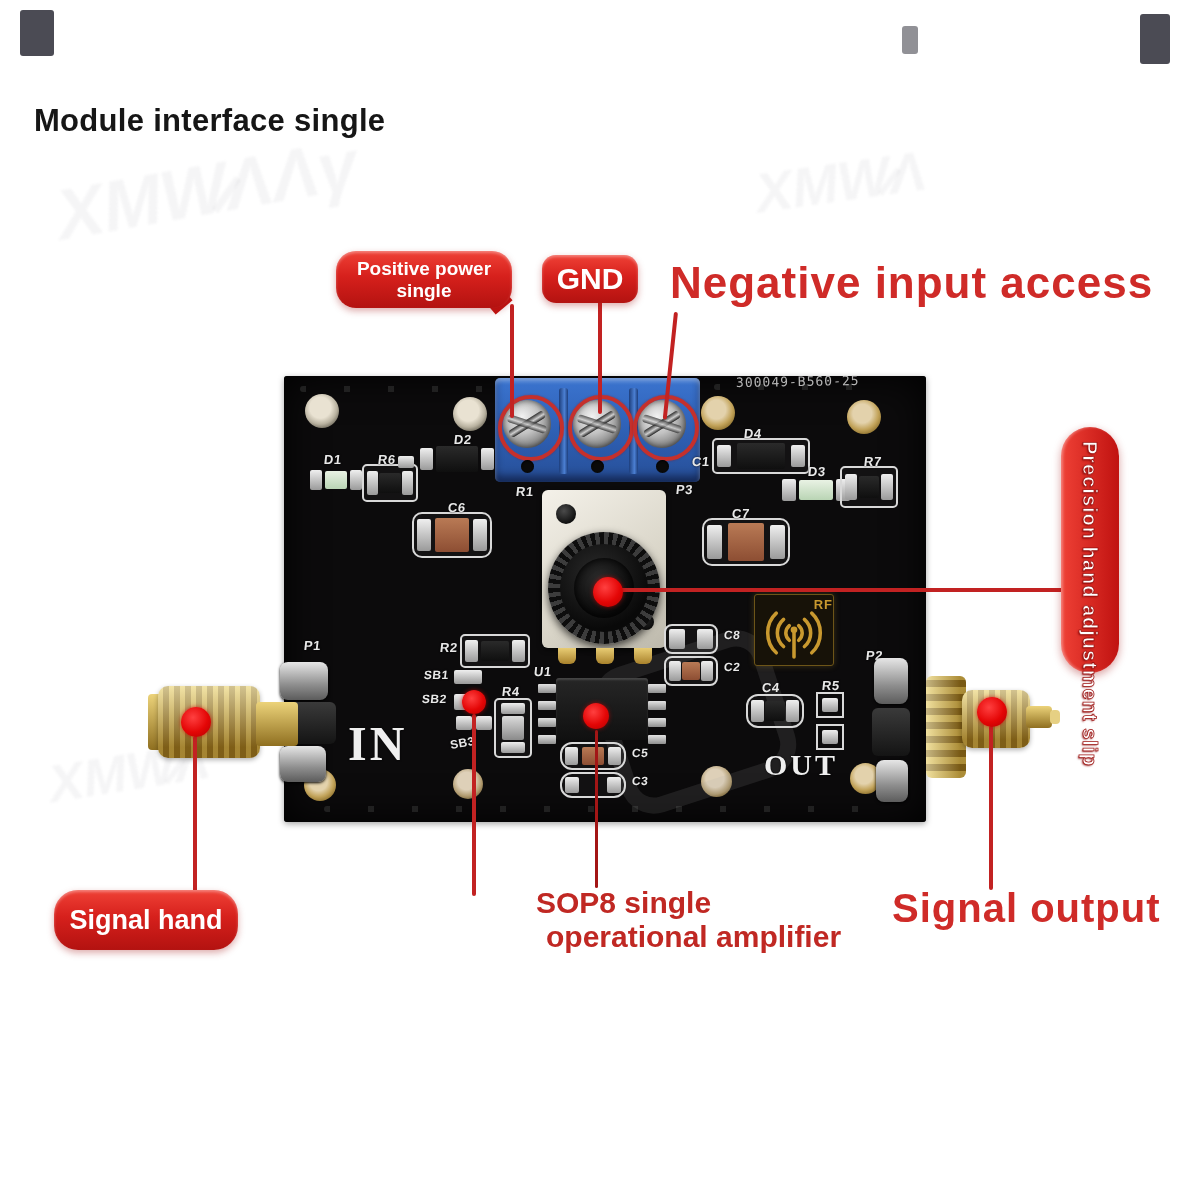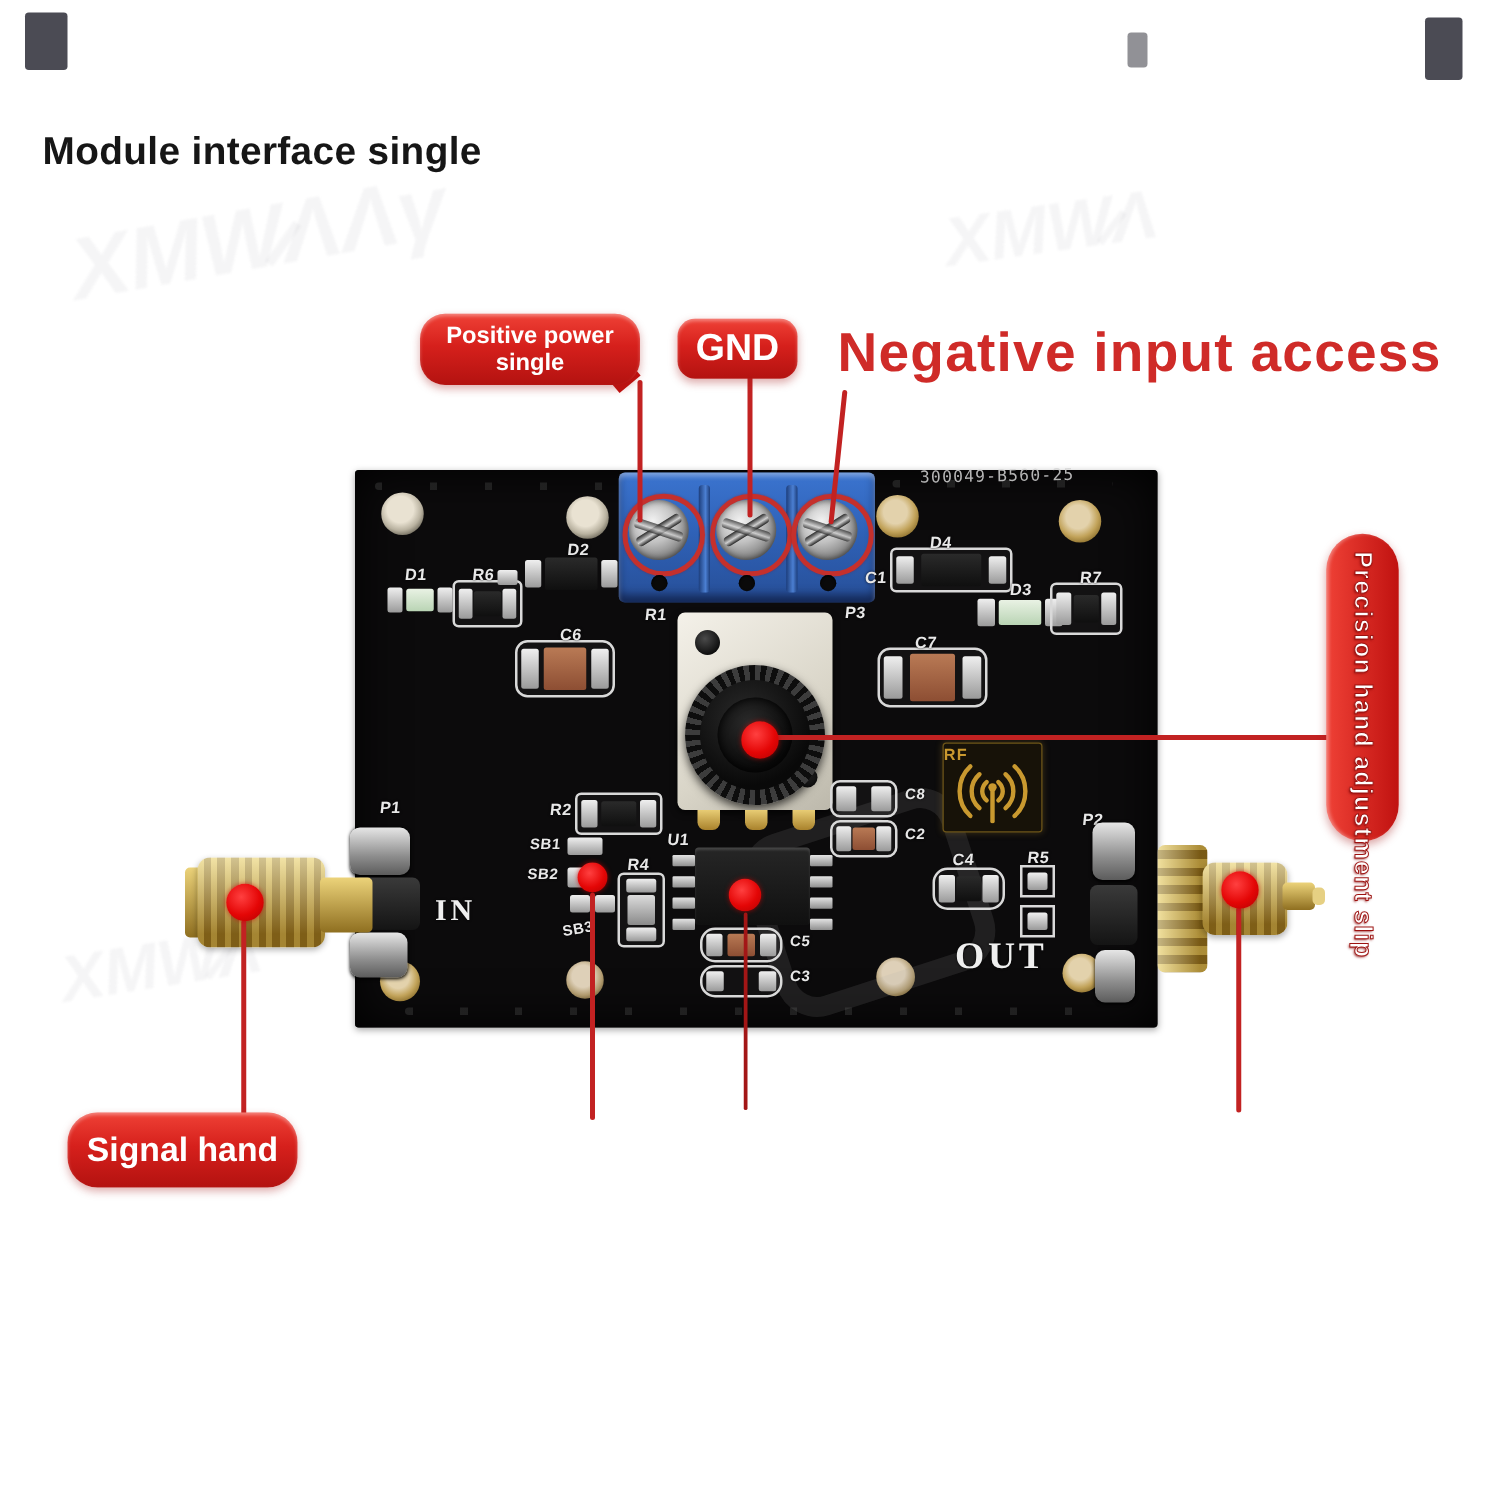--- a/index.html
+++ b/index.html
@@ -284,21 +284,21 @@
       <div class="pad" style="width:16px;height:20px;"></div>
     </div>
     <span class="abs sl" style="left:440px;top:252px;font-size:12px;">C8</span>
     <div class="abs outl" style="left:380px;top:280px;width:54px;height:30px;border-radius:8px;">
       <div class="pad" style="width:12px;height:20px;"></div>
       <div class="body-brn" style="width:18px;height:18px;"></div>
       <div class="pad" style="width:12px;height:20px;"></div>
     </div>
     <span class="abs sl" style="left:440px;top:284px;font-size:12px;">C2</span>
 
-    <div class="abs rfbox" style="left:470px;top:218px;width:78px;height:70px;text-align:left;">
+    <div class="abs rfbox" style="left:470px;top:218px;width:78px;height:70px;text-align:right;">
       <span class="rftext">RF</span>
       <svg width="66" height="50" viewBox="0 0 60 48" style="display:block;margin:-4px auto 0;">
         <g fill="none" stroke="#c9992f" stroke-width="3.4" stroke-linecap="round">
           <path d="M13 4 C 2 14, 2 32, 13 42"></path>
           <path d="M20 10 C 12 17, 12 29, 20 36"></path>
           <path d="M25.5 16 C 21 20, 21 26, 25.5 30"></path>
           <path d="M47 4 C 58 14, 58 32, 47 42"></path>
           <path d="M40 10 C 48 17, 48 29, 40 36"></path>
           <path d="M34.5 16 C 39 20, 39 26, 34.5 30"></path>
           <path d="M30 22 L30 46"></path>
@@ -314,21 +314,21 @@
     </div>
     <span class="abs sl" style="left:478px;top:304px;">C4</span>
     <div class="abs squareOut" style="left:532px;top:316px;width:28px;height:26px;">
       <div class="pad" style="width:16px;height:14px;"></div>
     </div>
     <div class="abs squareOut" style="left:532px;top:348px;width:28px;height:26px;">
       <div class="pad" style="width:16px;height:14px;"></div>
     </div>
     <span class="abs sl" style="left:538px;top:302px;">R5</span>
 
-    <div class="abs boardtext" style="left:64px;top:340px;font-size:24px;">IN</div>
+    <div class="abs boardtext" style="left:64px;top:340px;font-size:48px;">IN</div>
     <div class="abs boardtext" style="left:480px;top:372px;font-size:30px;">OUT</div>
 
     <span class="abs sl" style="left:20px;top:262px;">P1</span>
     <span class="abs sl" style="left:582px;top:272px;">P2</span>
 
     <div class="abs solder" style="left:-4px;top:286px;width:48px;height:38px;"></div>
     <div class="abs solderDark" style="left:-2px;top:326px;width:54px;height:42px;"></div>
     <div class="abs solder" style="left:-4px;top:370px;width:46px;height:36px;"></div>
     <div class="abs solder" style="left:590px;top:282px;width:34px;height:46px;"></div>
     <div class="abs solderDark" style="left:588px;top:332px;width:38px;height:48px;"></div>
@@ -365,15 +365,20 @@
   <div class="abs pill" style="left:542px;top:255px;width:96px;height:48px;font-size:30px;border-radius:14px;">GND</div>
 
   <div class="abs redtext" style="left:670px;top:258px;font-size:44px;letter-spacing:1px;">Negative input access</div>
 
   <div class="abs vpill" style="left:1061px;top:427px;width:58px;height:246px;"></div>
   <div class="abs vtext" style="left:1061px;top:441px;width:58px;height:330px;">Precision hand adjustment slip</div>
 
   <div class="abs pill" style="left:54px;top:890px;width:184px;height:60px;font-size:27px;border-radius:24px;">Signal hand</div>
 
 
-
+  <div class="abs redtext" style="left:536px;top:886px;font-size:30px;font-weight:600;color:#c02823;z-index:35;">
+    <div>SOP8 single</div>
+    <div style="margin-left:10px;">operational amplifier</div>
+  </div>
+
+  <div class="abs redtext" style="left:892px;top:886px;font-size:40px;letter-spacing:1px;">Signal output</div>
 
 </div>
 
 </body></html>

